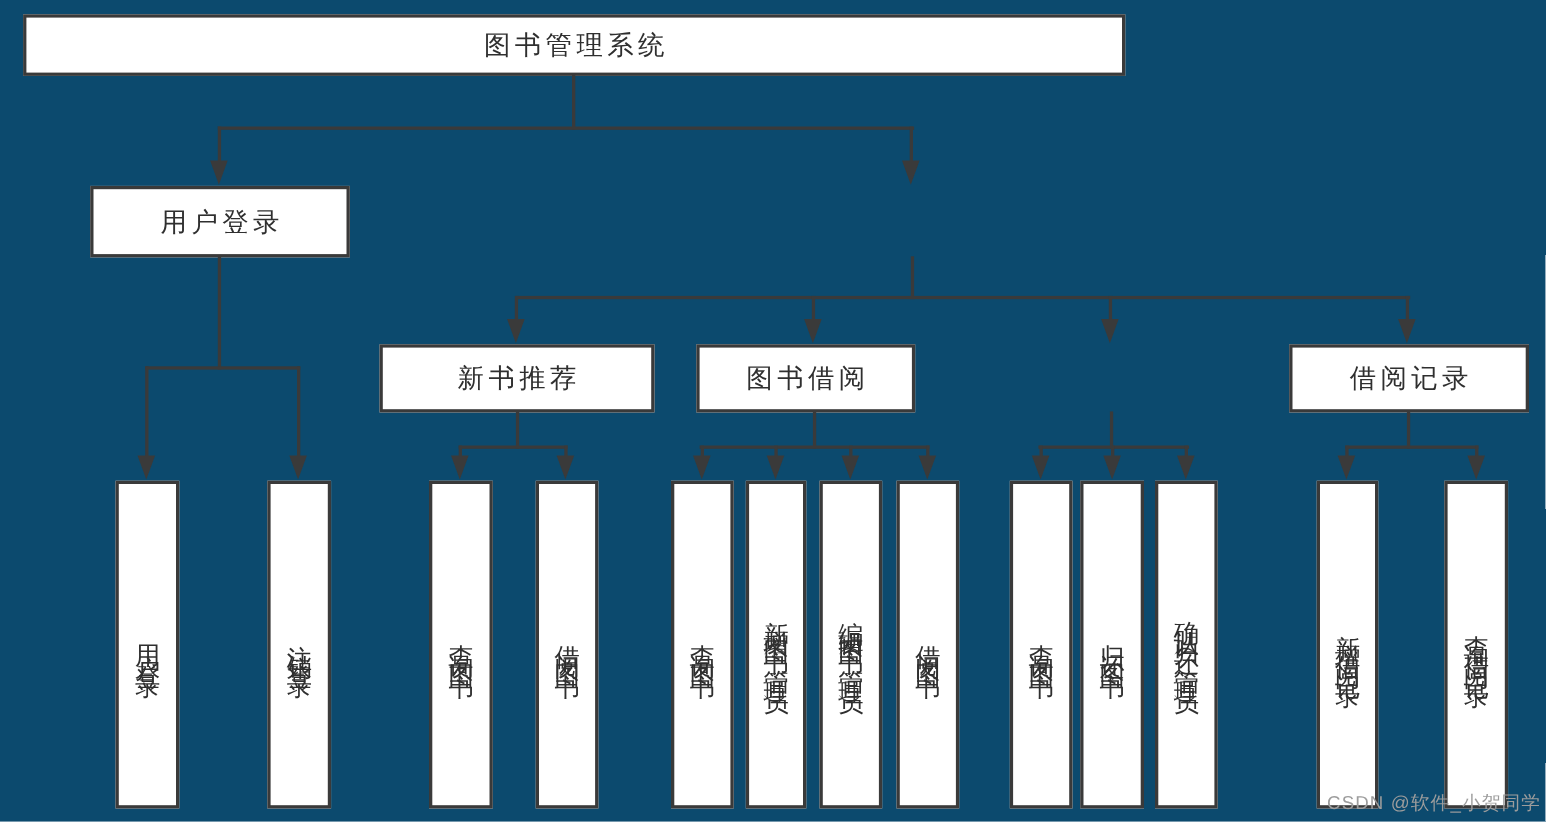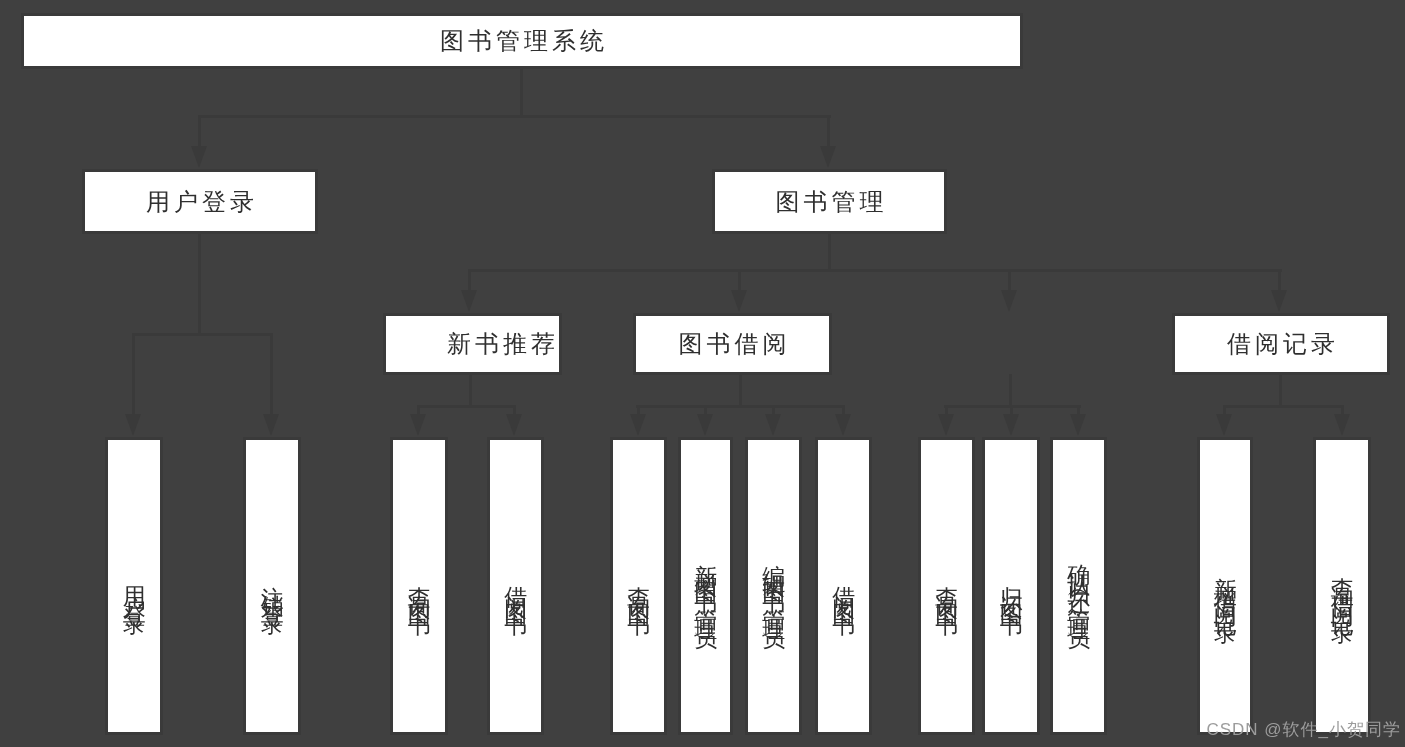--- a/index.html
+++ b/index.html
@@ -1,20 +1,20 @@
 <!DOCTYPE html>
 <html><head>
 <meta charset="utf-8">
 <style>
   html, body { margin: 0; padding: 0; background: #ffffff; }
   .stage {
     position: relative;
     width: 1405px;
     height: 747px;
-    background: #404040;
+    background: #0c4a6e;
     overflow: hidden;
     font-family: "Liberation Sans", "DejaVu Sans", sans-serif;
   }
   .node {
     position: absolute;
     box-sizing: border-box;
     background: #ffffff;
     border: 3px solid #3a3a3a;
     display: flex;
     align-items: center;
@@ -59,25 +59,22 @@
 
 <div class="stage">
 
   <div class="node h" style="left:21px; top:13px; width:1002px; height:56px;">
     <span>图书管理系统</span>
   </div>
 
   <div class="node h" style="left:82px; top:169px; width:236px; height:65px;">
     <span>用户登录</span>
   </div>
-  <div class="node h" style="left:712px; top:169px; width:235px; height:65px;">
-    <span>图书管理</span>
-  </div>
 
-  <div class="node h" style="left:383px; top:313px; width:179px; height:62px;justify-content:flex-end;">
+  <div class="node h" style="left:345px; top:313px; width:250px; height:62px;">
     <span>新书推荐</span>
   </div>
   <div class="node h" style="left:633px; top:313px; width:199px; height:62px;">
     <span>图书借阅</span>
   </div>
   <div class="node h" style="left:1172px; top:313px; width:218px; height:62px;">
     <span>借阅记录</span>
   </div>
 
   <div class="node v" style="left:105px; top:437px; width:58px; height:298px;">

